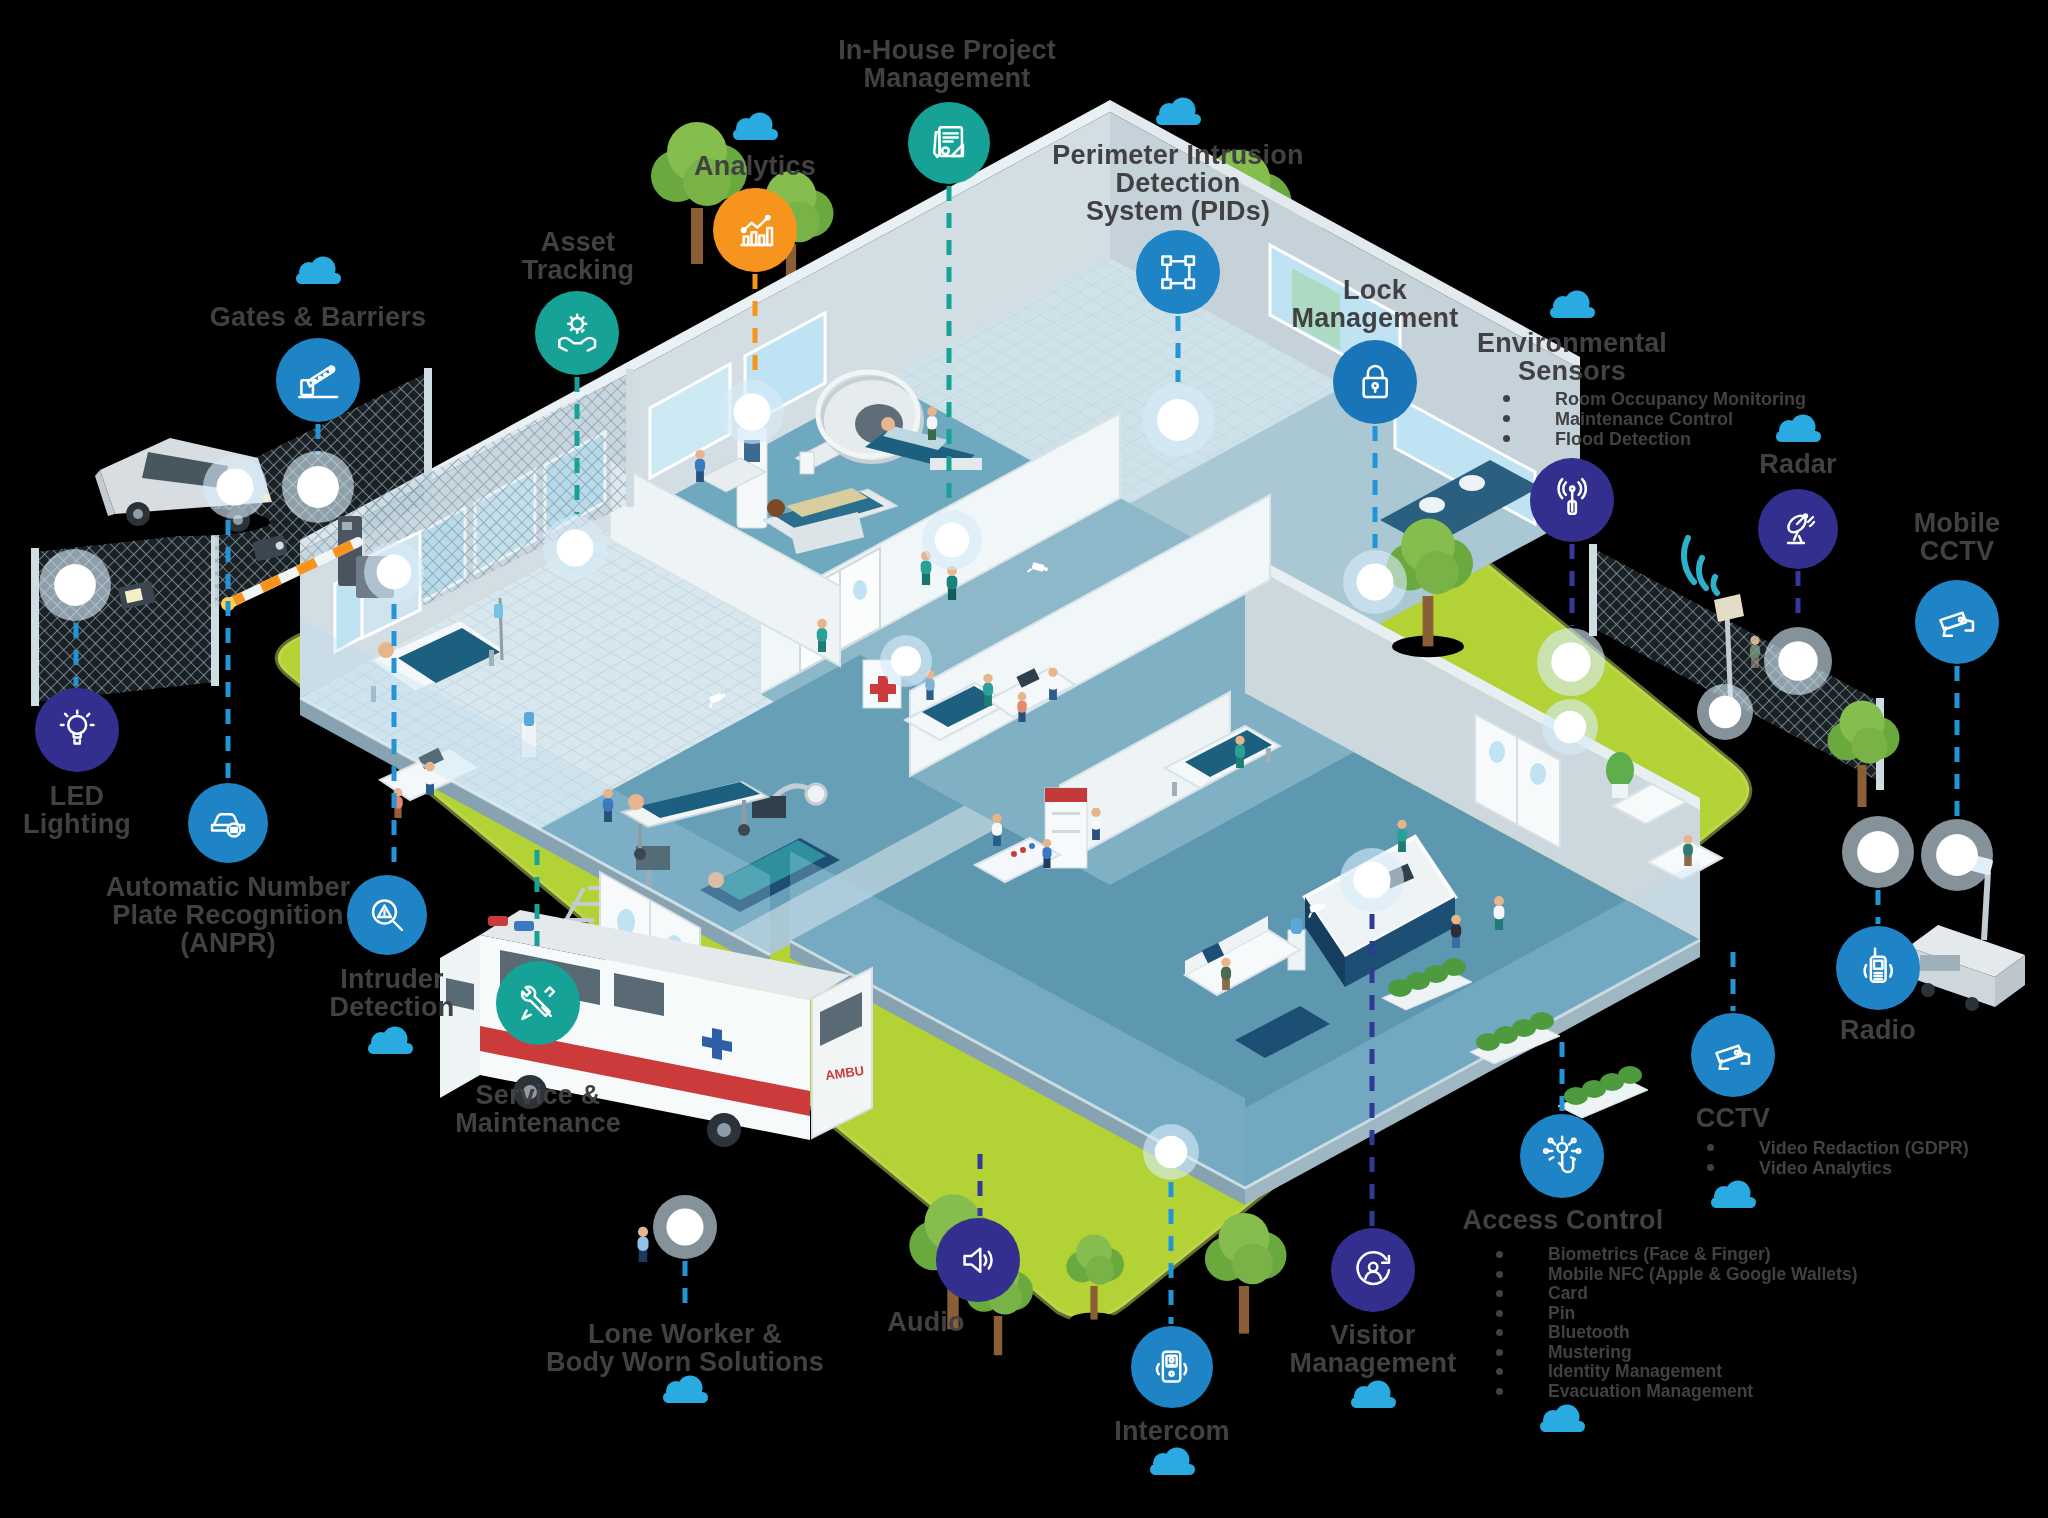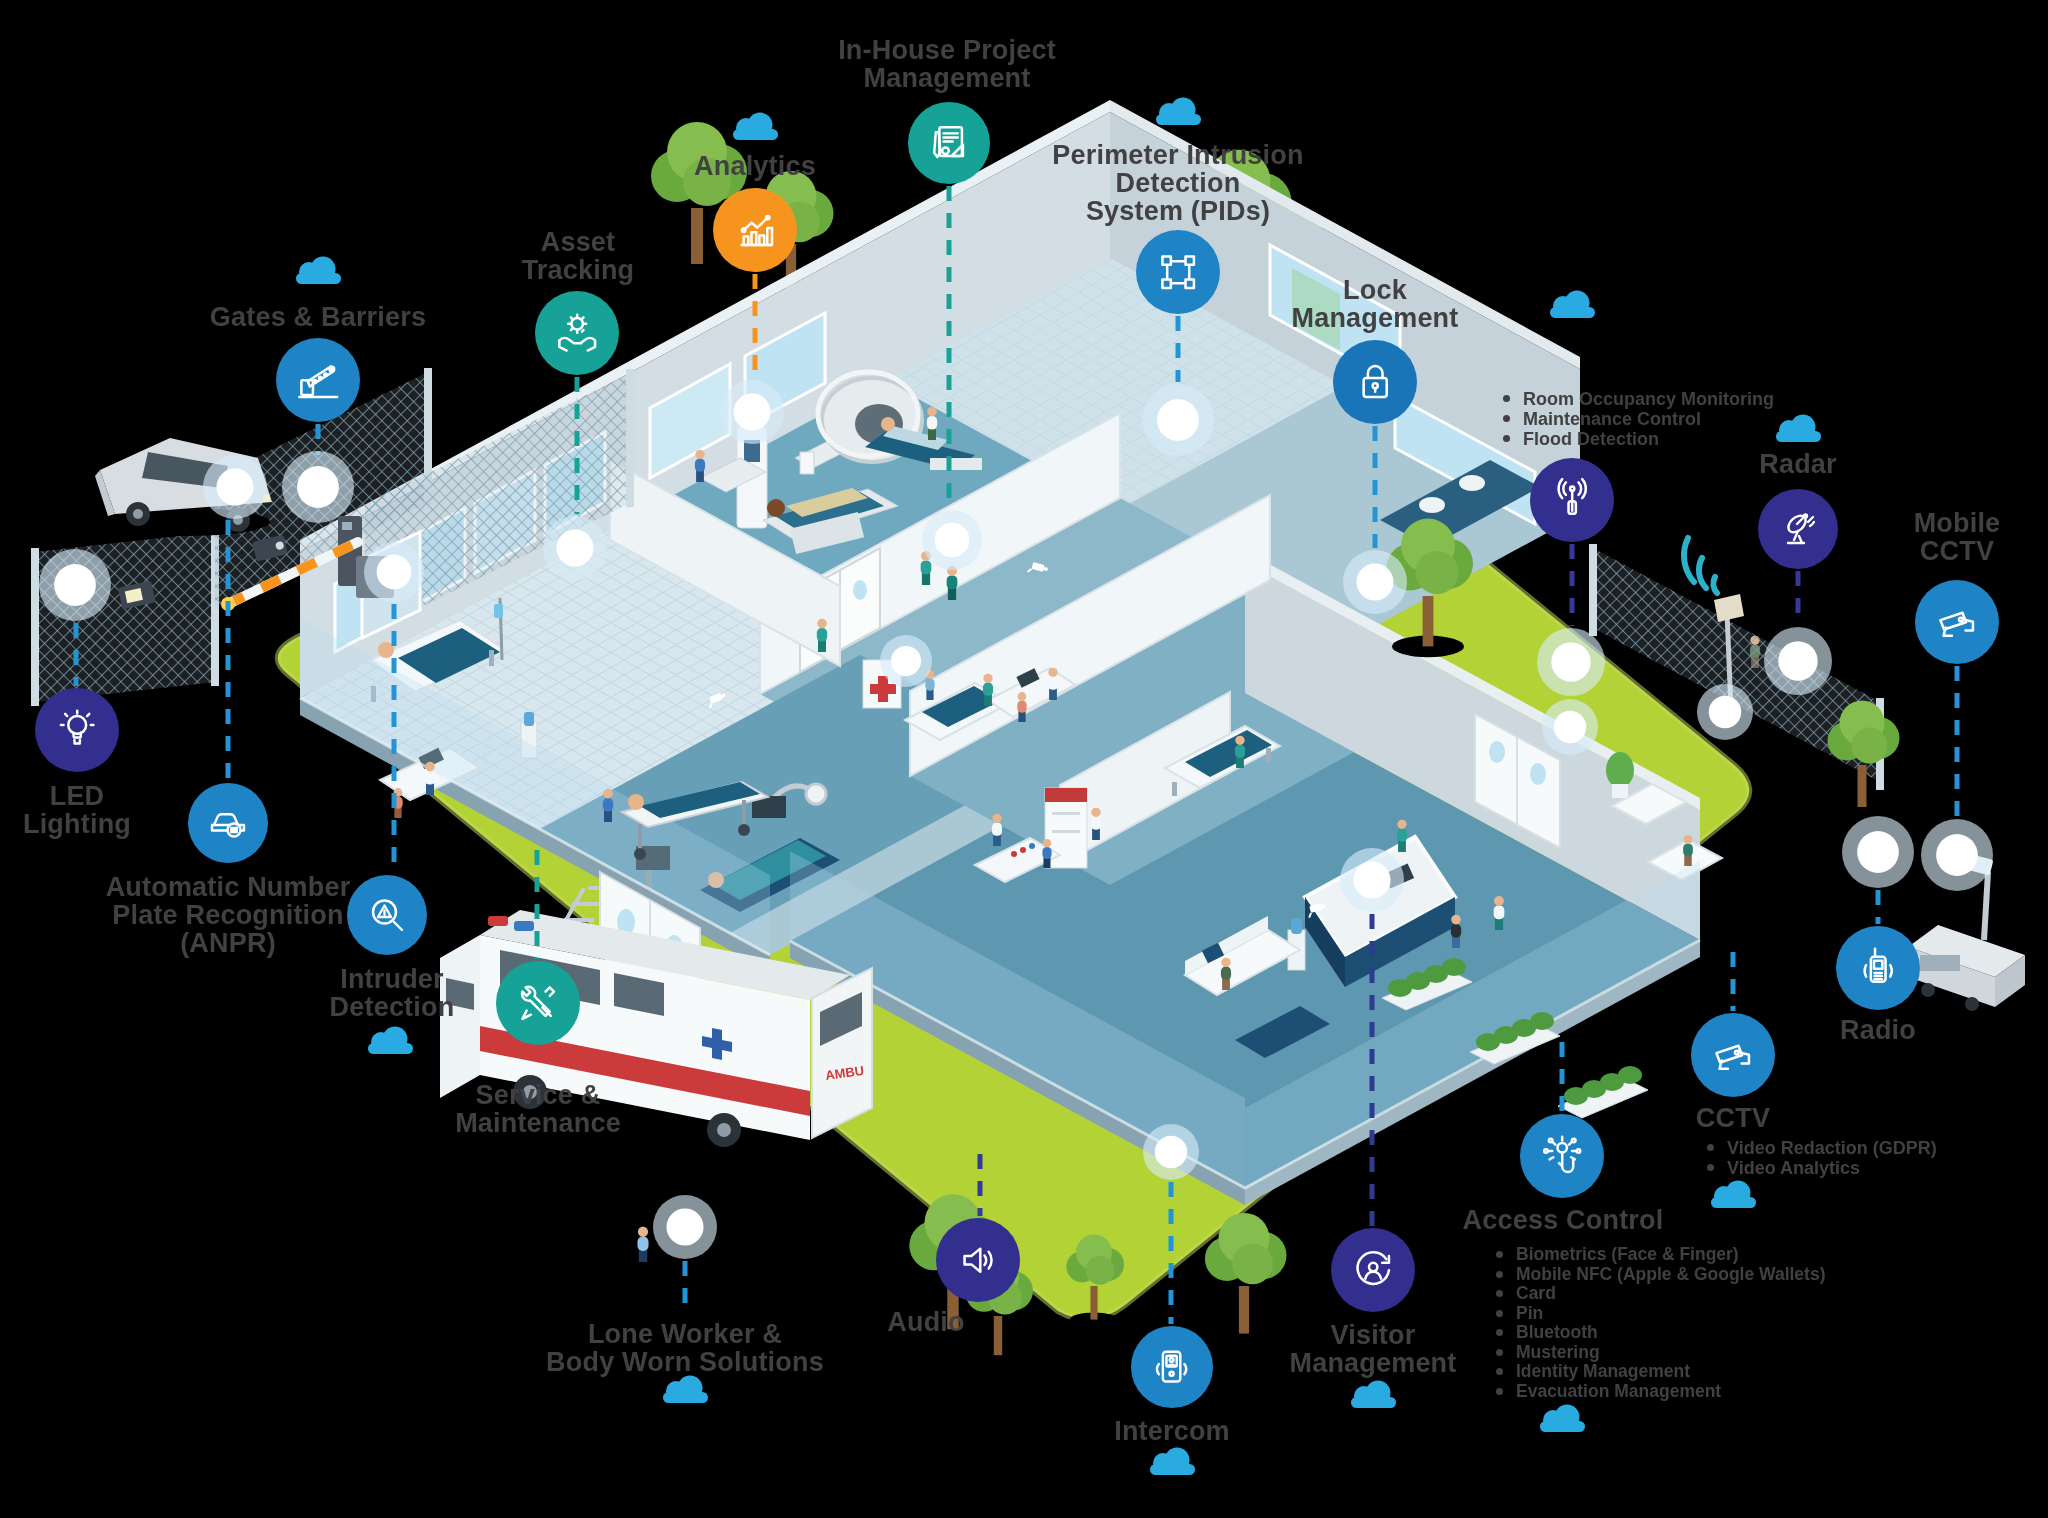--- a/index.html
+++ b/index.html
@@ -4,21 +4,21 @@
 <style>
   html,body{margin:0;padding:0;background:#000;}
   #stage{position:relative;width:2048px;height:1518px;background:#000;overflow:hidden;
          font-family:"Liberation Sans",sans-serif;}
   #scene,#overlay{position:absolute;left:0;top:0;}
   #callouts{position:absolute;left:0;top:0;width:2048px;height:1518px;}
   .lbl{position:absolute;width:460px;margin-left:-230px;text-align:center;
        font-weight:bold;font-size:27px;line-height:28px;color:#414042;
        letter-spacing:.2px;white-space:pre-line;}
   .bul{position:absolute;}
-  .brow{display:flex;align-items:flex-start;height:20px;}
+  .brow{display:flex;align-items:flex-start;height:20px;gap:32px;}
   .bdot{flex:0 0 auto;width:7px;height:7px;border-radius:50%;background:#414042;
         margin:6px 13px 0 0;}
   .btxt{font-size:18px;line-height:20px;color:#414042;font-weight:bold;white-space:nowrap;}
   .small .brow{height:19.5px}
   .small .btxt{font-size:17.5px;line-height:19.5px;}
   .ico{position:absolute;border-radius:50%;display:flex;align-items:center;justify-content:center;}
   .ico svg{width:60%;height:60%;overflow:visible;}
 </style>
 </head>
 <body>
@@ -766,20 +766,22 @@
       <div class="lbl" style="left: 1375px; top: 276px;">Lock
 Management</div>
       <div class="ico" style="left: 1333px; top: 340px; width: 84px; height: 84px; background: rgb(26, 116, 184); --cc: #1a74b8;">
         <svg viewBox="0 0 48 48" fill="none" stroke="#ffffff" stroke-width="2.4" stroke-linecap="round" stroke-linejoin="round">
           <rect x="13" y="20" width="22" height="18" rx="2.5"></rect>
           <path d="M17 20v-4.5a7 7 0 0 1 14 0V20"></path>
           <circle cx="24" cy="27.5" r="2.4"></circle>
           <path d="M24 29.5V33"></path>
         </svg>
       </div>
+      <div class="lbl" style="left: 1572px; top: 329px;">Environmental
+Sensors</div>
       <div class="bul" style="left: 1503px; top: 389px;">
         <div class="brow">
           <span class="bdot"></span>
           <span class="btxt">Room Occupancy Monitoring</span>
         </div>
         <div class="brow">
           <span class="bdot"></span>
           <span class="btxt">Maintenance Control</span>
         </div>
         <div class="brow">

